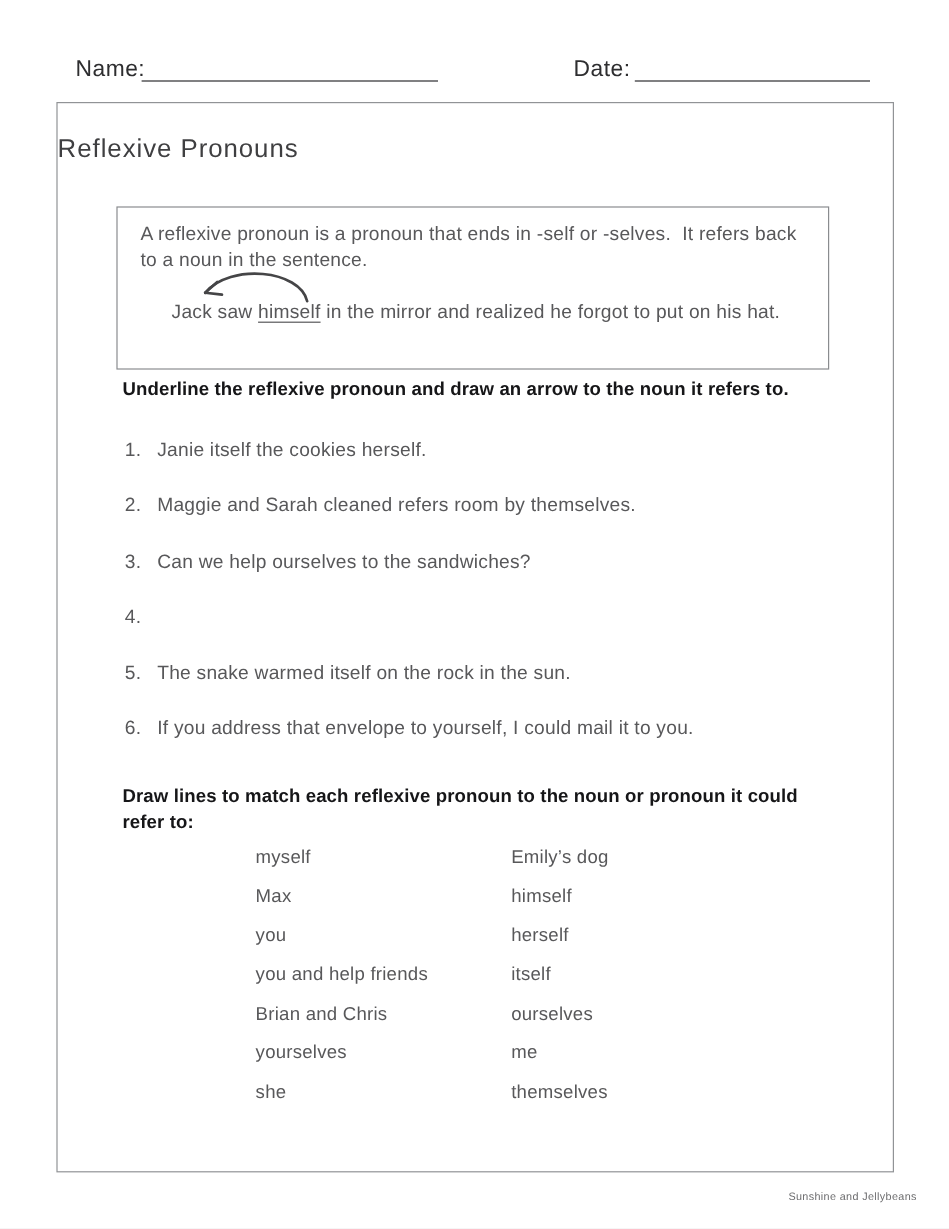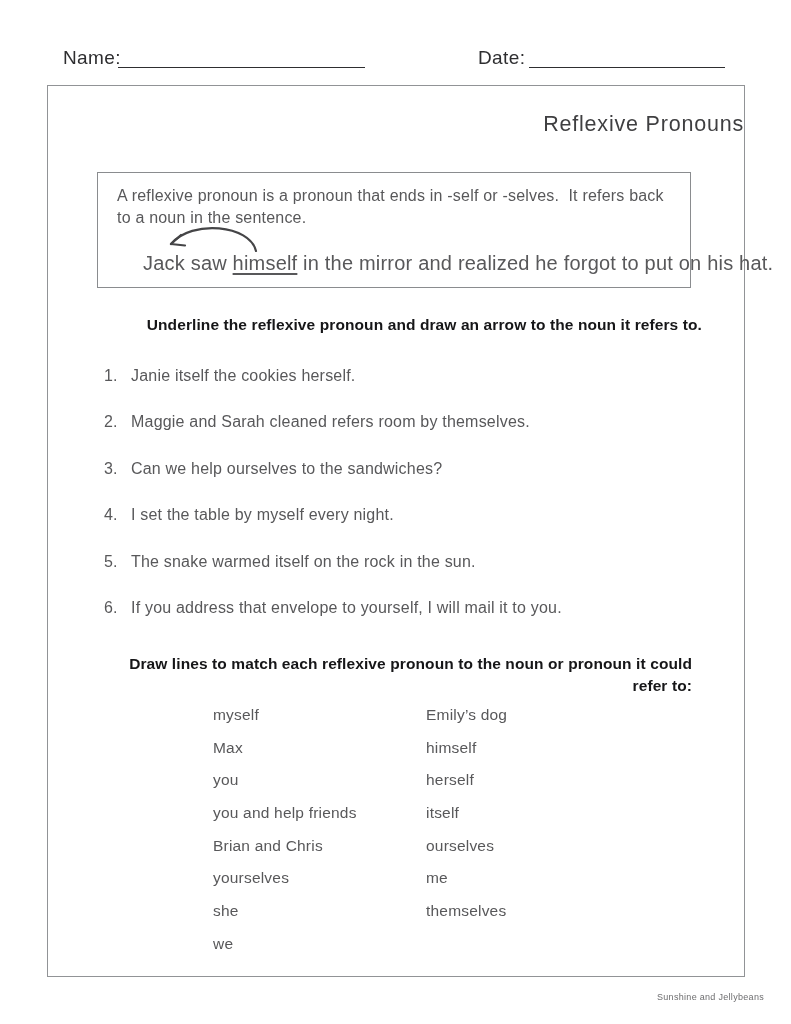--- a/index.html
+++ b/index.html
@@ -40,49 +40,49 @@
     width: 698px;
     height: 892px;
     border: 1.5px solid #919396;
     background: #ffffff;
   }
   .title {
     position: absolute;
     top: 26px;
     left: 0;
     width: 100%;
-    text-align: right;
+    text-align: left;
     font-size: 21.5px;
     color: #3f3f41;
     letter-spacing: 0.8px;
   }
   
   .def-box {
     position: absolute;
     left: 49px;
     top: 86px;
     width: 594px;
-    height: 116px;
+    height: 136px;
     border: 1.2px solid #8a8c8f;
   }
   .def-text {
     position: absolute;
     left: 19px;
     top: 12px;
     width: 560px;
     font-size: 16px;
     line-height: 1.38;
     letter-spacing: 0.2px;
     white-space: pre-wrap;
   }
   .example {
     position: absolute;
     left: 45px;
     top: 79px;
-    font-size: 20px;
+    font-size: 16px;
     letter-spacing: 0.2px;
     white-space: nowrap;
   }
   .example .pronoun { text-decoration: underline; text-underline-offset: 3px; }
   .arrow-wrap {
     position: absolute;
     left: 60px;
     top: 50px;
     width: 104px;
     height: 32px;
@@ -90,21 +90,20 @@
   
   .s1-heading {
     position: absolute;
     left: 54px;
     top: 230px;
     width: 600px;
     font-size: 15.5px;
     font-weight: bold;
     color: #161618;
     letter-spacing: 0.1px;
-    text-align: right;
   }
   .items {
     position: absolute;
     left: 56px;
     top: 281px;
     width: 620px;
   }
   .item {
     display: flex;
     height: 46.4px;
@@ -116,21 +115,20 @@
   .s2-heading {
     position: absolute;
     left: 54px;
     top: 567px;
     width: 590px;
     font-size: 15.5px;
     font-weight: bold;
     color: #161618;
     line-height: 1.42;
     letter-spacing: 0.1px;
-    text-align: right;
   }
   .pairs {
     position: absolute;
     left: 165px;
     top: 620px;
     display: grid;
     grid-template-columns: 213px auto;
   }
   .pairs span {
     height: 32.7px;
@@ -185,49 +183,47 @@
       <div class="item">
         <span class="num">2.</span>
         <span>Maggie and Sarah cleaned refers room by themselves.</span>
       </div>
       <div class="item">
         <span class="num">3.</span>
         <span>Can we help ourselves to the sandwiches?</span>
       </div>
       <div class="item">
         <span class="num">4.</span>
-        <span>I set the table by myself every night.</span>
       </div>
       <div class="item">
         <span class="num">5.</span>
         <span>The snake warmed itself on the rock in the sun.</span>
       </div>
       <div class="item">
         <span class="num">6.</span>
-        <span>If you address that envelope to yourself, I will mail it to you.</span>
+        <span>If you address that envelope to yourself, I could mail it to you.</span>
       </div>
     </div>
 
     <div class="s2-heading">Draw lines to match each reflexive pronoun to the noun or pronoun it could refer to:</div>
 
     <div class="pairs">
       <span>myself</span>
       <span>Emily’s dog</span>
       <span>Max</span>
       <span>himself</span>
       <span>you</span>
       <span>herself</span>
       <span>you and help friends</span>
       <span>itself</span>
       <span>Brian and Chris</span>
       <span>ourselves</span>
       <span>yourselves</span>
       <span>me</span>
       <span>she</span>
       <span>themselves</span>
-      <span>we</span>
     </div>
 
   </div>
 
   <div class="footer">Sunshine and Jellybeans</div>
 
 </div>
 
 </body></html>

